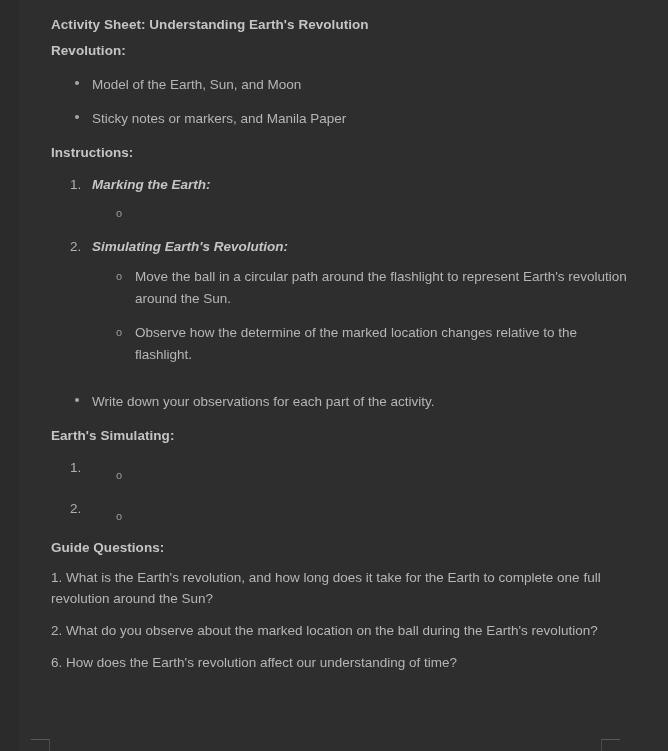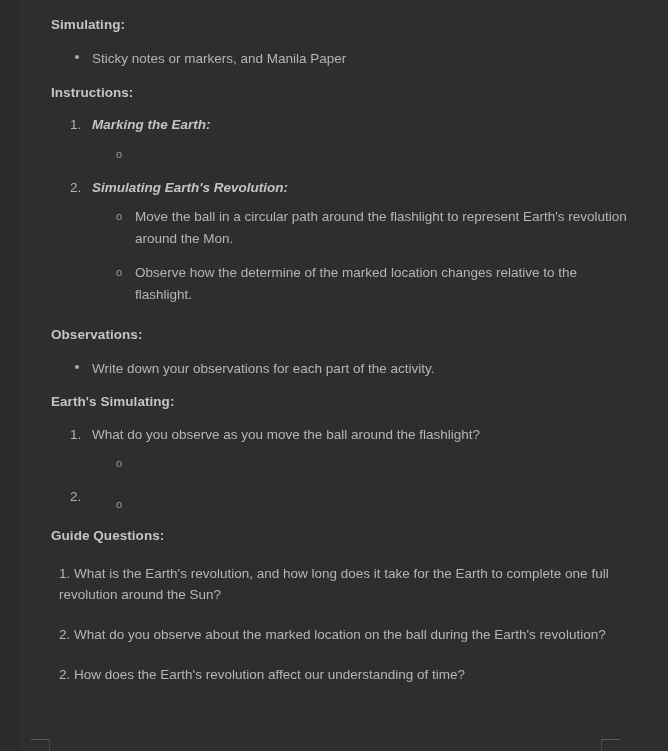--- a/index.html
+++ b/index.html
@@ -51,21 +51,21 @@
     line-height: 1.35;
     margin: 0 0 0 0;
     padding: 4px 0 4px 0;
     letter-spacing: 0.05px;
   }
 
   .para {
     font-size: 13.5px;
     color: #b5b5b5;
     line-height: 1.62;
-    margin: 8px;
+    margin: 0;
     padding: 5px 0 5px 0;
     max-width: 558px;
   }
 
   
   ul.bullets {
     list-style: none;
     margin: 0;
     padding: 4px 0 4px 0;
   }
@@ -178,24 +178,28 @@
 </style>
 </head>
 <body>
 
 <div id="page">
 
   <div class="gutter"></div>
 
   <div class="doc">
 
-
-    <div class="heading">Simulating:</div>
+    <div class="heading" id="doc-title">Activity Sheet: Understanding Earth's Revolution</div>
+
+    <div class="heading">Revolution:</div>
 
     <ul class="bullets">
+      <li>
+        <span class="item-text">Model of the Earth, Sun, and Moon</span>
+      </li>
       <li>
         <span class="item-text">Sticky notes or markers, and Manila Paper</span>
       </li>
     </ul>
 
     <div class="heading">Instructions:</div>
 
     <ol class="numbered">
       <li class="bold-item">
         <span class="num-marker"></span>
@@ -208,45 +212,43 @@
           </ul>
         </div>
       </li>
       <li class="bold-item">
         <span class="num-marker"></span>
         <span class="item-text">Simulating Earth's Revolution:</span>
         <div class="nest">
           <ul class="sublist">
             <li>
               <span class="o-marker">o</span>
-              <span class="item-text">Move the ball in a circular path around the flashlight to represent Earth's revolution around the Mon.</span>
+              <span class="item-text">Move the ball in a circular path around the flashlight to represent Earth's revolution around the Sun.</span>
             </li>
             <li>
               <span class="o-marker">o</span>
               <span class="item-text">Observe how the determine of the marked location changes relative to the flashlight.</span>
             </li>
           </ul>
         </div>
       </li>
     </ol>
 
-    <div class="heading">Observations:</div>
 
     <ul class="bullets">
       <li>
         <span class="item-text">Write down your observations for each part of the activity.</span>
       </li>
     </ul>
 
     <div class="heading">Earth's Simulating:</div>
 
     <ol class="numbered">
       <li>
         <span class="num-marker"></span>
-        <span class="item-text">What do you observe as you move the ball around the flashlight?</span>
         <div class="nest">
           <ul class="sublist">
             <li class="empty-sub">
               <span class="o-marker">o</span>
               <span class="item-text"></span>
             </li>
           </ul>
         </div>
       </li>
       <li>
@@ -259,20 +261,20 @@
             </li>
           </ul>
         </div>
       </li>
     </ol>
 
     <div class="heading">Guide Questions:</div>
 
     <p class="para">1. What is the Earth's revolution, and how long does it take for the Earth to complete one full revolution around the Sun?</p>
     <p class="para">2. What do you observe about the marked location on the ball during the Earth's revolution?</p>
-    <p class="para">2. How does the Earth's revolution affect our understanding of time?</p>
+    <p class="para">6. How does the Earth's revolution affect our understanding of time?</p>
 
   </div>
 
   <div class="corner corner-left"></div>
   <div class="corner corner-right"></div>
 
 </div>
 
 </body></html>

